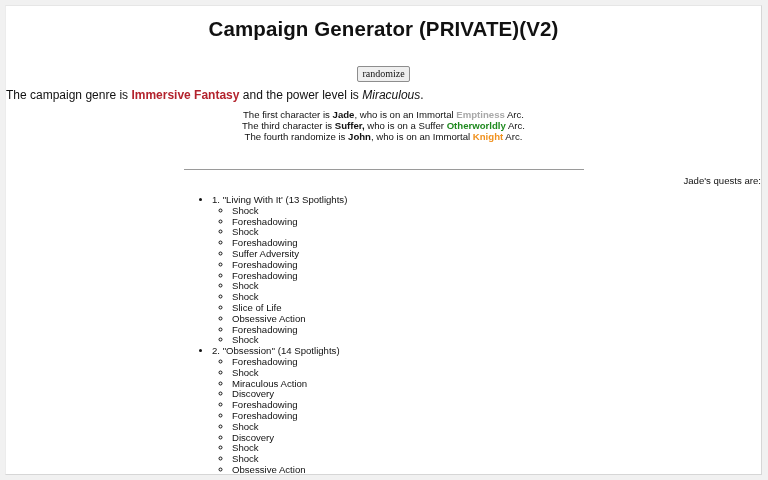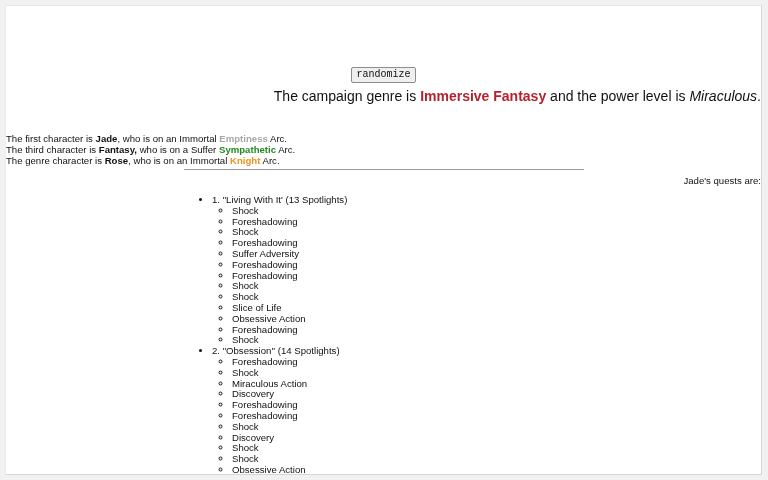--- a/index.html
+++ b/index.html
@@ -26,37 +26,37 @@
       margin: 0;
       position: absolute;
       top: 11px; left: 0; right: 0;
       text-align: center;
       font-size: 20.5px;
       font-weight: bold;
       letter-spacing: 0.1px;
     }
     .btn-wrap { position: absolute; top: 57px; left: 0; right: 0; text-align: center; }
     button {
-      font-family: Liberation Mono, monospace;
+      font-family: Liberation Serif, serif;
       font-size: 10px;
       padding: 1px 4px 3px 4px;
       height: 16px;
       background: #efefef;
       border: 1px solid #8d8d8d;
       border-radius: 2px;
       color: #111;
     }
     .genre {
       position: absolute; top: 82px; left: 0; right: 0;
-      text-align: right; font-size: 14px; margin-left: 29px;
+      text-align: left; font-size: 12px;
     }
     .red { color: #b3232d; font-weight: bold; }
     .chars {
       position: absolute; top: 104px; left: 0; right: 0;
-      text-align: left; font-size: 9.6px; line-height: 10.8px; margin-top: 24px;
+      text-align: center; font-size: 9.6px; line-height: 10.8px;
     }
     .chars b { font-weight: bold; }
     hr {
       position: absolute; top: 163px; left: 178px; width: 400px;
       margin: 0; border: 0; border-top: 1px solid #9a9a9a; height: 0;
     }
     .quests-heading {
       position: absolute; top: 169px; left: 0; right: 0;
       text-align: right; font-size: 9.6px;
     }
@@ -70,33 +70,34 @@
     .quests ul {
       margin: 0; padding: 0 0 0 20px;
       list-style-type: circle;
     }
     .quests ul li { line-height: 10.8px; }
   </style>
 </head>
 <body>
 
 <div class="page">
+  <h1>Campaign Generator (PRIVATE)(V2)</h1>
 
   <div class="btn-wrap">
     <button>randomize</button>
   </div>
 
   <div class="genre">
     <span>The campaign genre is </span><span class="red">Immersive Fantasy</span><span> and the power level is </span><i>Miraculous</i><span>.</span>
   </div>
 
   <div class="chars">
     <div><span>The first character is </span><b>Jade</b><span>, who is on an </span><span>Immortal</span> <b class="arc" style="color: rgb(168, 168, 168);">Emptiness</b><span> Arc.</span></div>
-    <div><span>The third character is </span><b>Fantasy,</b><span> who is on a </span><span>Suffer</span> <b class="arc" style="color: rgb(31, 138, 31);">Sympathetic</b><span> Arc.</span></div>
-    <div><span>The genre character is </span><b>Rose</b><span>, who is on an </span><span>Immortal</span> <b class="arc" style="color: rgb(240, 145, 30);">Knight</b><span> Arc.</span></div>
+    <div><span>The third character is </span><b>Suffer,</b><span> who is on a </span><span>Suffer</span> <b class="arc" style="color: rgb(31, 138, 31);">Otherworldly</b><span> Arc.</span></div>
+    <div><span>The fourth randomize is </span><b>John</b><span>, who is on an </span><span>Immortal</span> <b class="arc" style="color: rgb(240, 145, 30);">Knight</b><span> Arc.</span></div>
   </div>
 
   <hr>
 
   <div class="quests-heading">Jade's quests are:</div>
 
   <ul class="quests" id="quest-list">
       <li><span>1. "Living With It' (13 Spotlights)</span><ul>
           <li>Shock</li>
           <li>Foreshadowing</li>

